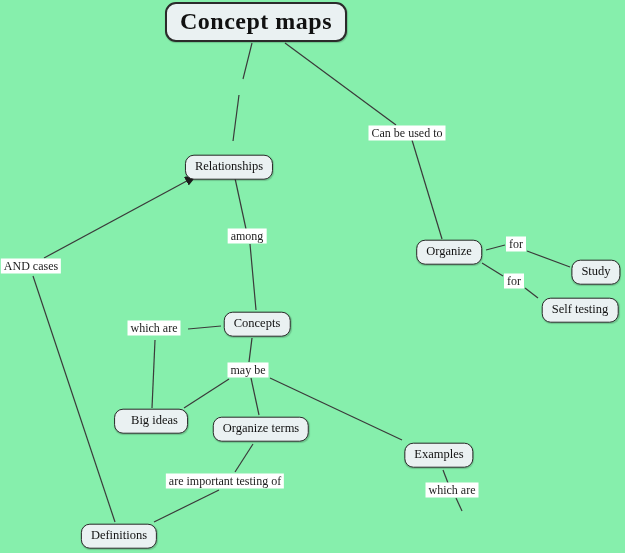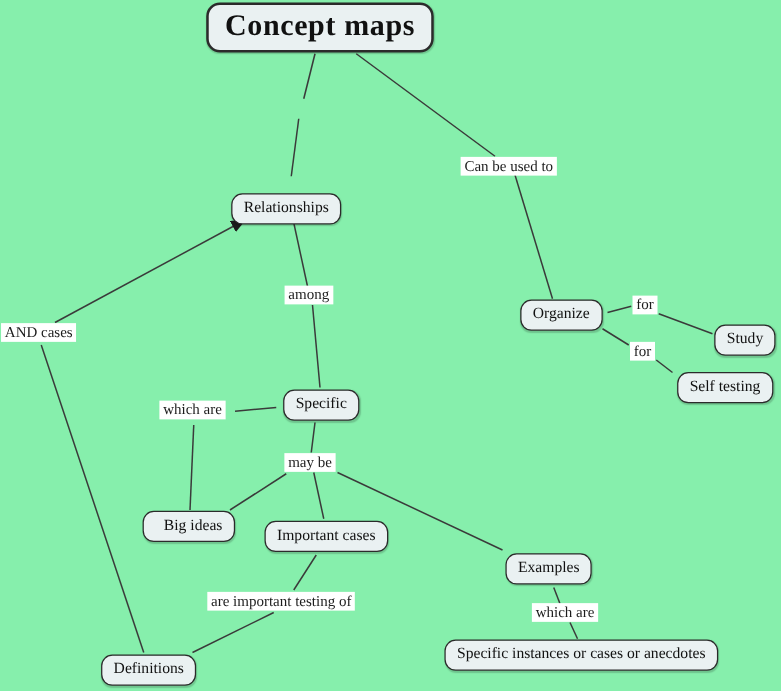--- a/index.html
+++ b/index.html
@@ -80,26 +80,25 @@
         <line x1="482" y1="263" x2="503" y2="276" stroke="#3a3a3a" stroke-width="1.2"></line>
         <line x1="525" y1="288" x2="538" y2="298" stroke="#3a3a3a" stroke-width="1.2"></line>
       </g>
   </svg>
 
 <div class="node title" style="left: 256px; top: 22px;">Concept maps</div>
     <div class="node" style="left: 229px; top: 155px; margin-top: 12px;">Relationships</div>
     <div class="node" style="left: 449px; top: 252px;">Organize</div>
     <div class="node" style="left: 596px; top: 272px; text-align: center;">Study</div>
     <div class="node" style="left: 580px; top: 310px;">Self testing</div>
-    <div class="node" style="left: 257px; top: 324px;">Specific</div>
+    <div class="node" style="left: 257px; top: 324px;">Concepts</div>
     <div class="node" style="left: 151px; top: 421px; padding-left: 16px;">Big ideas</div>
-    <div class="node" style="left: 261px; top: 429px;">Important cases</div>
+    <div class="node" style="left: 261px; top: 429px;">Organize terms</div>
     <div class="node" style="left: 119px; top: 536px;">Definitions</div>
     <div class="node" style="left: 439px; top: 455px;">Examples</div>
-    <div class="node" style="left: 465px; top: 524px;">Specific instances or cases or anecdotes</div>
     <div class="edge-label" style="left: 407px; top: 133px;">Can be used to</div>
     <div class="edge-label" style="left: 247px; top: 236px;">among</div>
     <div class="edge-label" style="left: 31px; top: 266px;">AND cases</div>
     <div class="edge-label" style="left: 154px; top: 328px;">which are</div>
     <div class="edge-label" style="left: 248px; top: 370px;">may be</div>
     <div class="edge-label" style="left: 516px; top: 244px;">for</div>
     <div class="edge-label" style="left: 514px; top: 281px;">for</div>
     <div class="edge-label" style="left: 225px; top: 481px;">are important testing of</div>
     <div class="edge-label" style="left: 452px; top: 490px;">which are</div>
   </div>

